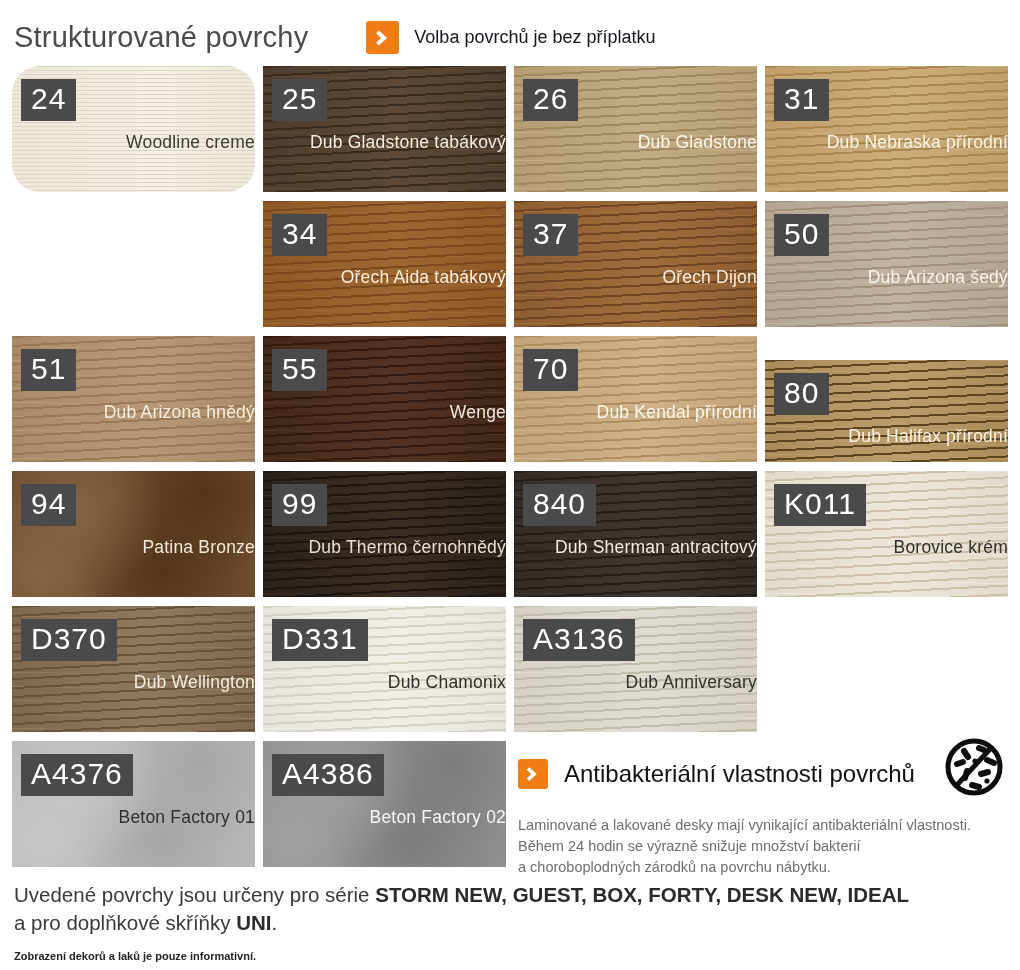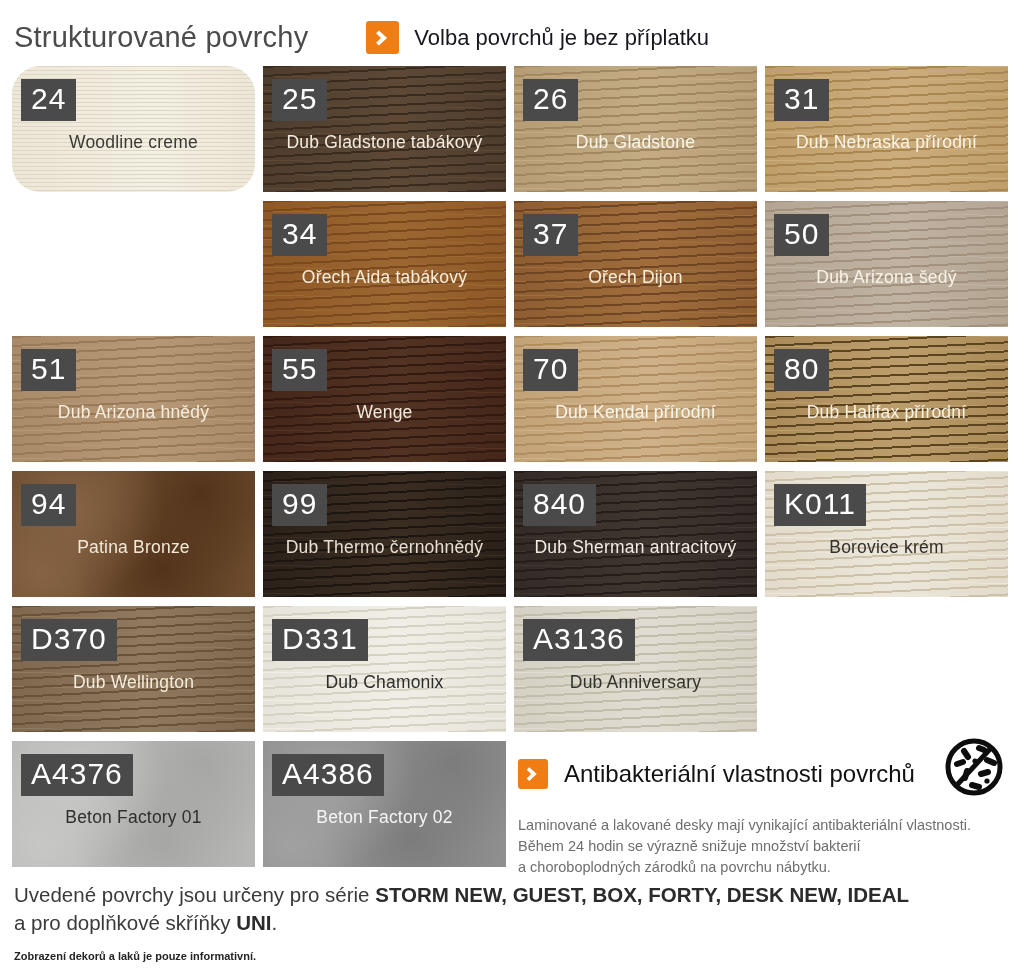--- a/index.html
+++ b/index.html
@@ -5,29 +5,29 @@
   * { margin:0; padding:0; box-sizing:border-box; }
   html,body { width:1020px; background:#ffffff; font-family:"Liberation Sans", sans-serif; }
   body { width:1020px; height:970px; overflow:hidden; }
 
   
   .header { display:flex; align-items:center; padding:21px 14px 12px 14px; height:66px; }
   .page-title { font-size:29px; font-weight:400; color:#4b4b4b; letter-spacing:0.2px; }
   .header-note { display:flex; align-items:center; margin-left:58px; gap:15px; }
   .chev-box { width:33px; height:33px; border-radius:3px; background:var(--accent); display:flex; align-items:center; justify-content:center; flex:0 0 auto; }
   .chev-box svg { display:block; }
-  .header-note-text { font-size:22px; color:#17171f; font-weight:400; }
+  .header-note-text { font-size:18px; color:#17171f; font-weight:400; }
 
   
   .grid { display:grid; grid-template-columns:repeat(4, 1fr); grid-template-rows:repeat(6,126px);
           gap:9px 8px; padding:0 12px; }
   .swatch { position:relative; overflow:hidden; cursor:pointer; }
   .swatch-code { position:absolute; top:13px; left:9px; background:#4a4a4a; color:#ffffff;
                  font-size:30px; line-height:1; padding:5px 10px 7px 10px; letter-spacing:1px; }
-  .swatch-name { position:absolute; top:66px; left:0; width:100%; text-align:center;
+  .swatch-name { position:absolute; top:66px; left:0; width:100%; text-align:right;
                  font-size:17.5px; color:var(--label); letter-spacing:0.2px; }
 
   .tex-wood  { background:
       repeating-linear-gradient(177deg, var(--g1) 0px, var(--g1) 2px, transparent 2px, transparent 9px),
       repeating-linear-gradient(181deg, var(--g2) 0px, var(--g2) 1px, transparent 1px, transparent 14px),
       linear-gradient(92deg, var(--base), var(--g2) 55%, var(--base));
       background-color:var(--base); }
   .tex-lines { background:
       repeating-linear-gradient(to bottom, var(--g1) 0px, var(--g1) 1px, transparent 1px, transparent 4px),
       linear-gradient(to right, var(--base), var(--g2) 60%, var(--base));
@@ -135,21 +135,21 @@
     <span class="swatch-name">Dub Arizona hnědý</span>
   </div>
     <div class="swatch tex-wood" style="grid-area: 3 / 2; --base: #44271a; --g1: #321a10; --g2: #533323; --label: #f2e8da;">
     <span class="swatch-code">55</span>
     <span class="swatch-name">Wenge</span>
   </div>
     <div class="swatch tex-wood" style="grid-area: 3 / 3; --base: #c2a277; --g1: #b08e62; --g2: #cfb289; --label: #fbf6ec;">
     <span class="swatch-code">70</span>
     <span class="swatch-name">Dub Kendal přírodní</span>
   </div>
-    <div class="swatch tex-wood" style="grid-area: 3 / 4; --base: #a98a58; --g1: #5d4420; --g2: #bc9e6c; --label: #f8f2e3;">
+    <div class="swatch tex-wood" style="grid-area: 3 / 4; margin-top: 24px; --base: #a98a58; --g1: #5d4420; --g2: #bc9e6c; --label: #f8f2e3;">
     <span class="swatch-code">80</span>
     <span class="swatch-name">Dub Halifax přírodní</span>
   </div>
     <div class="swatch tex-stone" style="grid-area: 4 / 1; --base: #6d4c2e; --g1: #53341b; --g2: #856344; --label: #f3e9d8;">
     <span class="swatch-code">94</span>
     <span class="swatch-name">Patina Bronze</span>
   </div>
     <div class="swatch tex-wood" style="grid-area: 4 / 2; --base: #2b211a; --g1: #1d1510; --g2: #3a2d22; --label: #e8dfd2;">
     <span class="swatch-code">99</span>
     <span class="swatch-name">Dub Thermo černohnědý</span>

